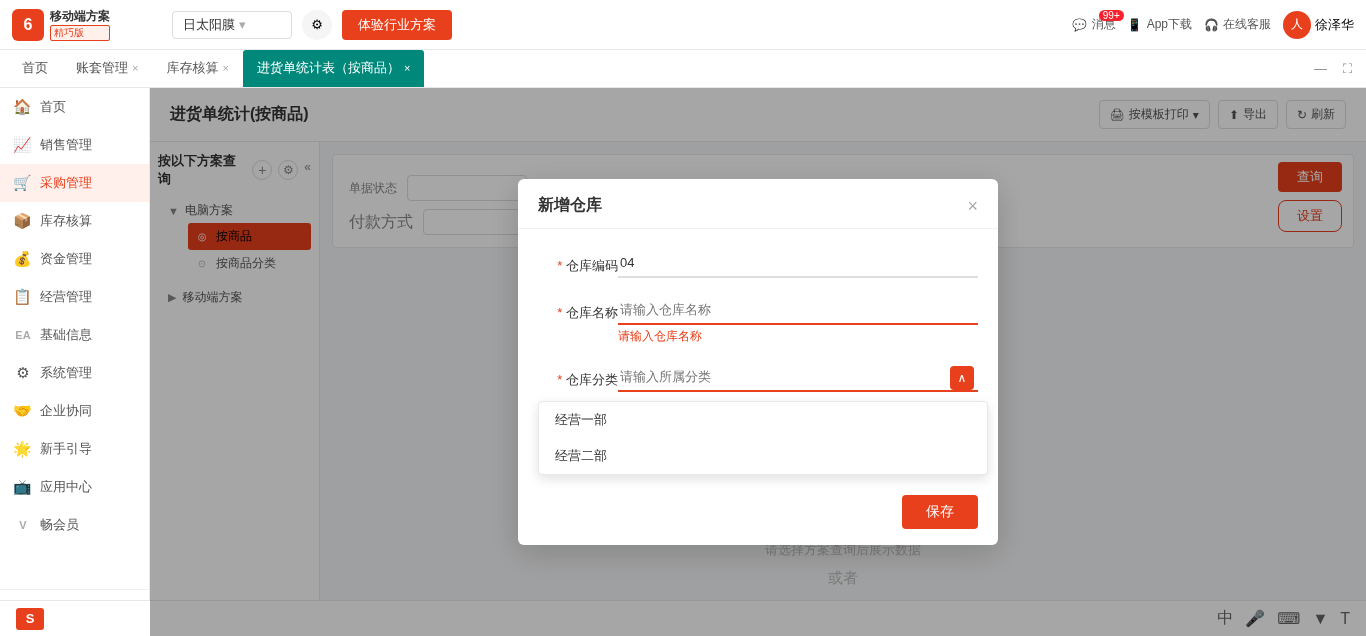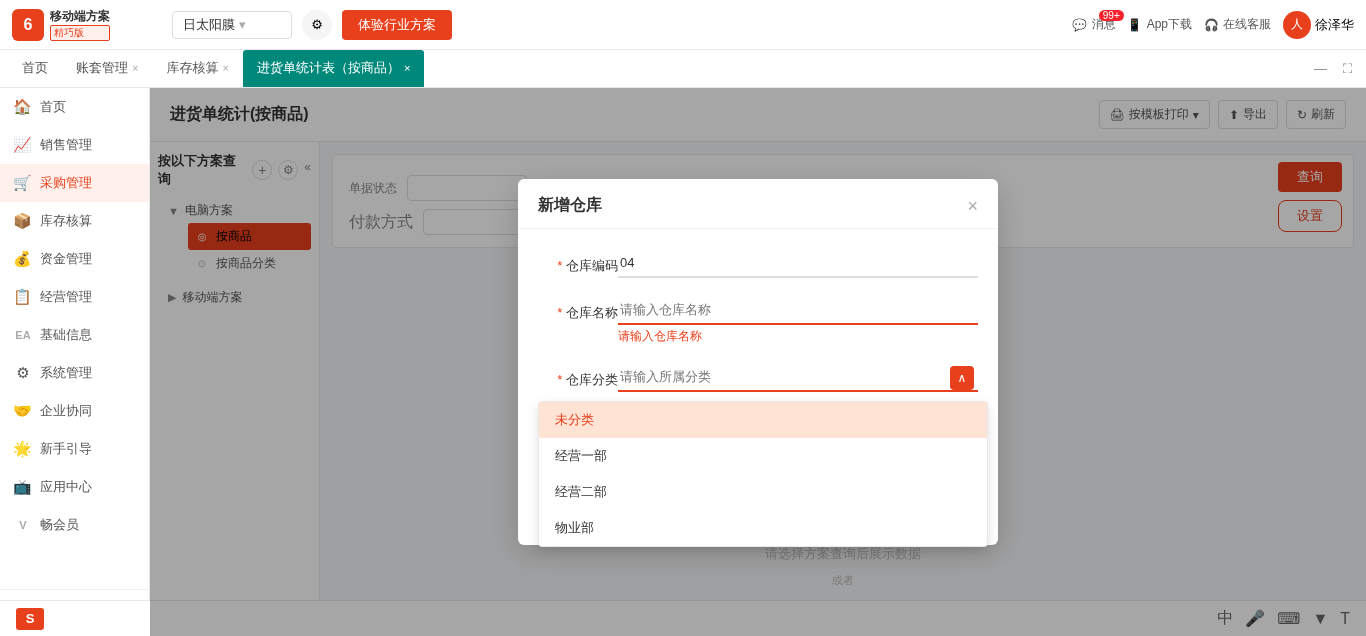--- a/index.html
+++ b/index.html
@@ -418,21 +418,21 @@
         </div>
 
         <div style="position:absolute;right:24px;top:20px;display:flex;flex-direction:column;gap:8px;">
           <button class="btn-query">查询</button>
           <button class="btn-settings">设置</button>
         </div>
 
         <div class="hint-area">
           <span style="font-size:48px;color:#ddd;">👤</span>
           <span style="color:#bbb;font-size:13px;">请选择方案查询后展示数据</span>
-          <span style="color:#bbb;font-size:11px;">或者</span>
+          <span style="color:#bbb;font-size:15px;">或者</span>
           <div style="display:flex;align-items:center;gap:6px;">
             <span style="color:#e8401c;font-size:13px;">●</span>
             <span style="color:#bbb;font-size:13px;">用[过滤]条件来缩小分析范围</span>
           </div>
         </div>
       </div>
     </div>
 
     <div class="modal-overlay">
       <div class="modal">
@@ -466,24 +466,22 @@
           <div class="modal-field">
             <span class="field-label">
               <span style="color:#e8401c;">*</span>
               <span>仓库分类</span>
             </span>
             <div class="field-dropdown-wrap">
               <input class="field-dropdown-input" type="text" placeholder="请输入所属分类" style="">
               <div class="dropdown-arrow">∧</div>
               
               <div class="dropdown-list">
-                <div class="dropdown-item selected">未分类</div>
                 <div class="dropdown-item">经营一部</div>
                 <div class="dropdown-item">经营二部</div>
-                <div class="dropdown-item">物业部</div>
               </div>
             </div>
           </div>
 
           <div class="modal-field">
             <span class="field-label">
               <span>备注</span>
             </span>
             <div class="field-input-wrap">
               <textarea class="field-textarea" style=""></textarea>

